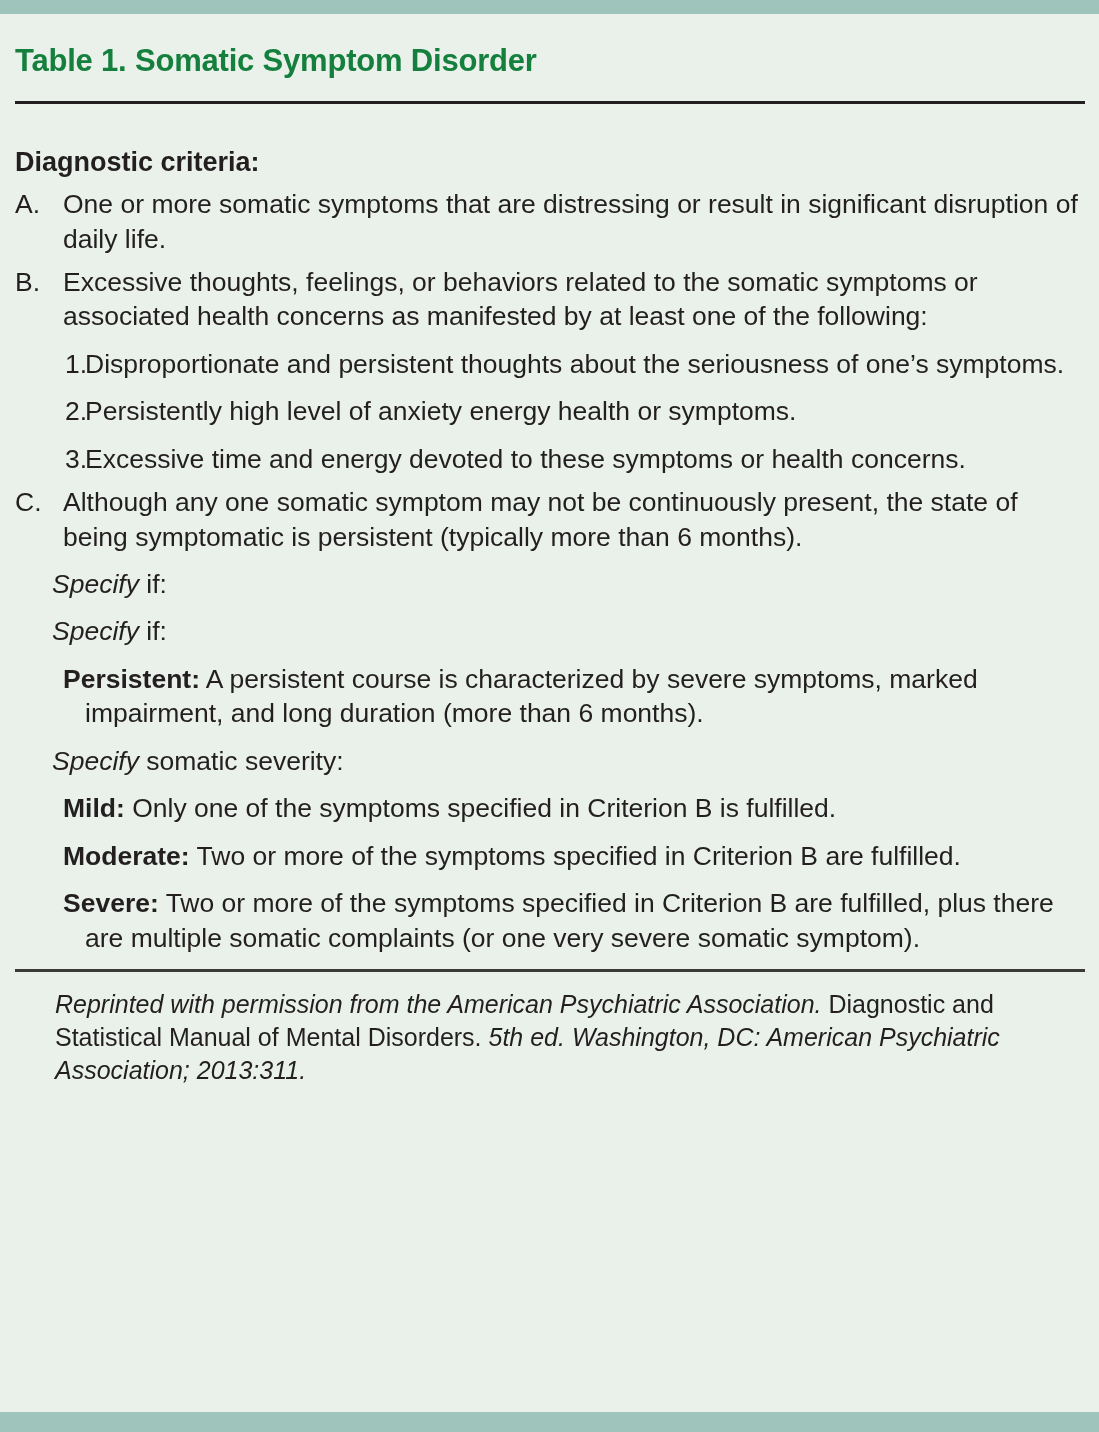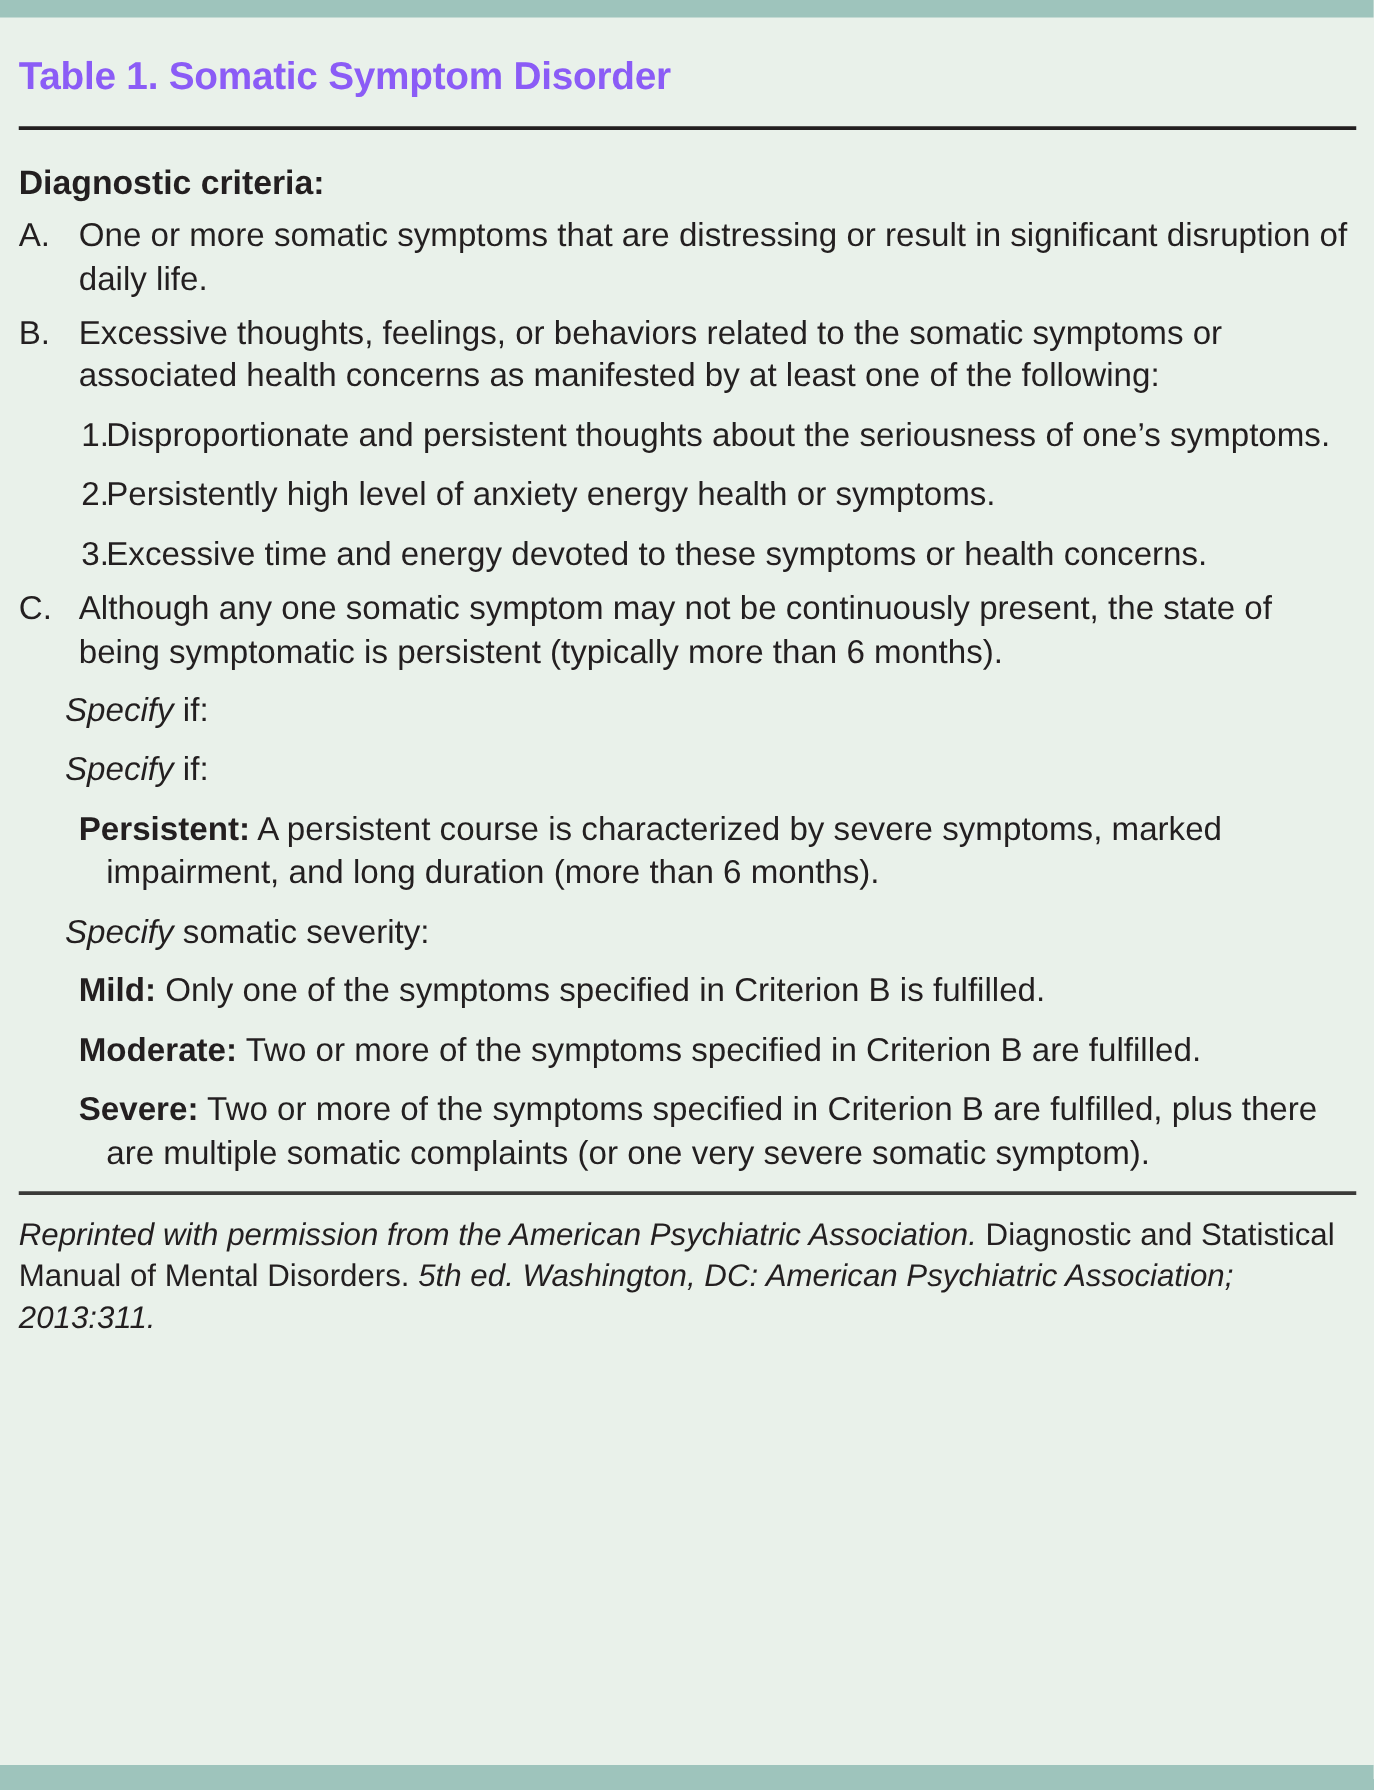--- a/index.html
+++ b/index.html
@@ -30,41 +30,41 @@
   }
   .sheet {
     padding: 0 15px 0 15px;
     box-sizing: border-box;
     width: 1099px;
   }
   .title {
     font-size: 31px;
     font-weight: bold;
     letter-spacing: -0.2px;
-    color: #8b5cf6;
+    color: #15803d;
     margin: 30px 0 0 0;
     line-height: 1.12;
     white-space: nowrap;
   }
   .rule {
     height: 3px;
     background: #231f20;
     margin-top: 22px;
     width: 1070px;
   }
   .rule-foot {
     height: 3px;
     background: #3a3a38;
     margin-top: 14px;
     width: 1070px;
   }
   .section-head {
     font-size: 27px;
     font-weight: bold;
-    margin-top: 26px;
+    margin-top: 42px;
     line-height: 1.2;
   }
   .body-text {
     font-size: 26.5px;
     line-height: 1.3;
     color: #231f20;
   }
   
   .crit {
     position: relative;
@@ -103,20 +103,21 @@
     text-indent: -22px;
   }
   .spec-block b {
     font-weight: bold;
   }
   .footnote {
     font-size: 25px;
     line-height: 1.32;
     margin-top: 16px;
     padding-right: 6px;
+    margin-left: 40px;
   }
   .footnote i {
     font-style: italic;
   }
 </style>
 </head>
 <body>
 
 <div class="bar-top"></div>
 

